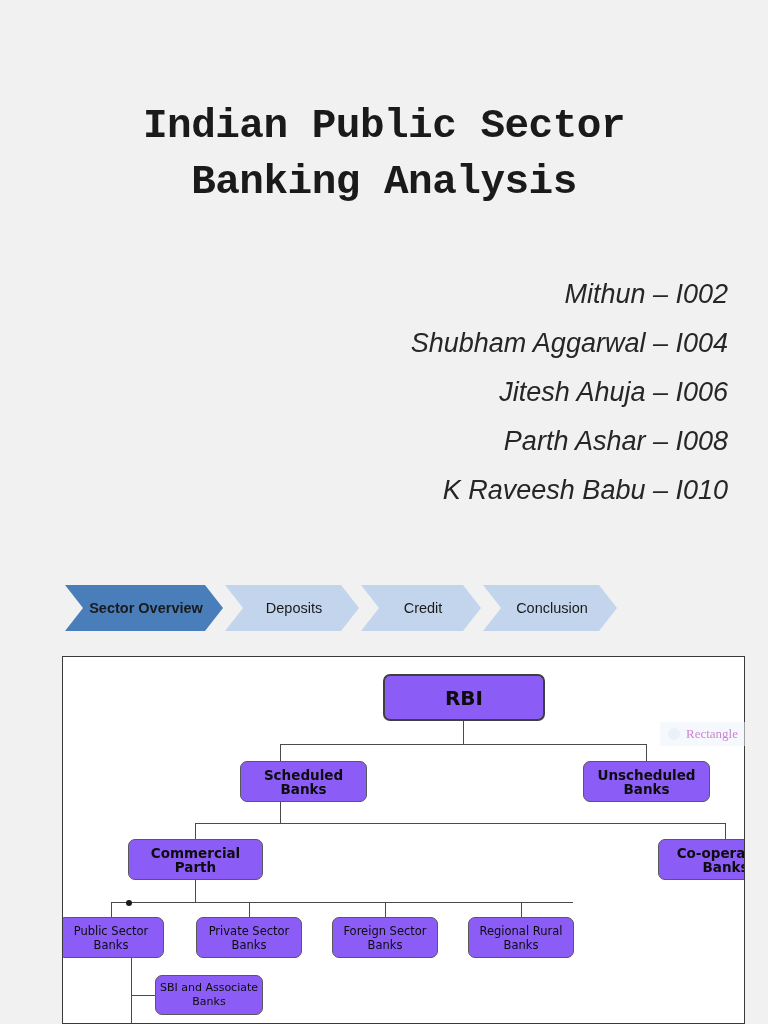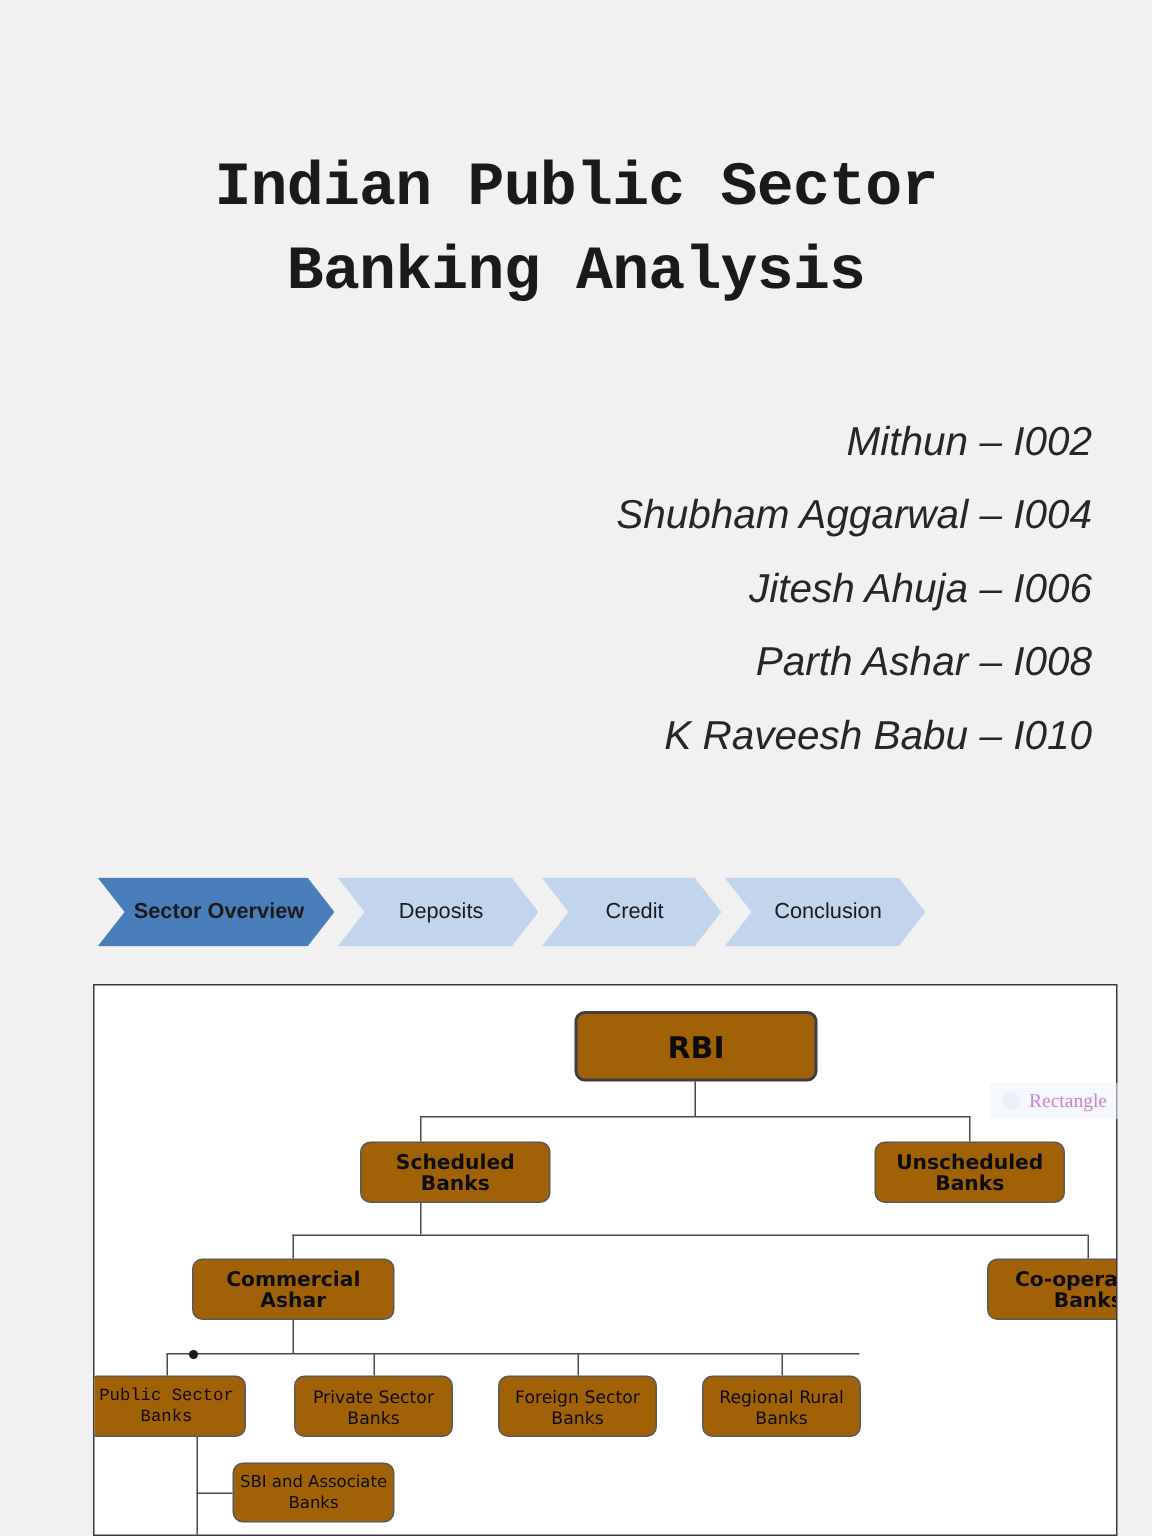--- a/index.html
+++ b/index.html
@@ -98,21 +98,21 @@
     position: absolute;
     left: 0;
     top: 0;
     width: 683px;
     height: 368px;
   }
 
   .node {
     position: absolute;
     box-sizing: border-box;
-    background: #a16207;
+    background: #8b5cf6;
     border: 1px solid #595959;
     border-radius: 7px;
     display: flex;
     align-items: center;
     justify-content: center;
     text-align: center;
     color: #0d0d0d;
     font-family: "DejaVu Sans", sans-serif;
     font-weight: bold;
     line-height: 14px;
@@ -214,32 +214,32 @@
     <div class="connector v" style="left:583px; top:87px; height:17px;"></div>
 
     <div class="node lvl2" style="left:217px; top:104px; width:127px; height:41px; transform:translateX(-63px);margin-left:23px;">Scheduled Banks</div>
     <div class="node lvl2" style="left:583px; top:104px; width:127px; height:41px; transform:translateX(-63px);">Unscheduled Banks</div>
 
     <div class="connector v" style="left:217px; top:145px; height:21px;"></div>
     <div class="connector h" style="left:132px; top:166px; width:530px;"></div>
     <div class="connector v" style="left:132px; top:166px; height:16px;"></div>
     <div class="connector v" style="left:662px; top:166px; height:16px;"></div>
 
-    <div class="node lvl3" style="left:132px; top:182px; width:135px; height:41px; transform:translateX(-67px);">Commercial Ashar</div>
+    <div class="node lvl3" style="left:132px; top:182px; width:135px; height:41px; transform:translateX(-67px);">Commercial Parth</div>
     <div class="node lvl3" style="left:662px; top:182px; width:135px; height:41px; transform:translateX(-67px);">Co-operative Banks</div>
 
     <div class="connector v" style="left:132px; top:223px; height:22px;"></div>
     <div class="connector h" style="left:48px; top:245px; width:462px;"></div>
     <div class="connector v" style="left:48px; top:245px; height:15px;"></div>
     <div class="connector v" style="left:186px; top:245px; height:15px;"></div>
     <div class="connector v" style="left:322px; top:245px; height:15px;"></div>
     <div class="connector v" style="left:458px; top:245px; height:15px;"></div>
     <div class="dot-artifact" style="left:63px; top:243px;"></div>
 
-    <div class="node lvl4" style="left:48px; top:260px; width:106px; height:41px; transform:translateX(-53px);font-family:Liberation Mono, monospace;">Public Sector Banks</div>
+    <div class="node lvl4" style="left:48px; top:260px; width:106px; height:41px; transform:translateX(-53px);">Public Sector Banks</div>
     <div class="node lvl4" style="left:322px; top:260px; width:106px; height:41px; transform:translateX(-53px);">Foreign Sector Banks</div>
     <div class="node lvl4" style="left:186px; top:260px; width:106px; height:41px; transform:translateX(-53px);">Private Sector Banks</div>
     <div class="node lvl4" style="left:458px; top:260px; width:106px; height:41px; transform:translateX(-53px);">Regional Rural Banks</div>
 
     <div class="connector v" style="left:68px; top:301px; height:67px;"></div>
     <div class="connector h" style="left:68px; top:338px; width:24px;"></div>
     <div class="node lvl5" style="left:92px; top:318px; width:108px; height:40px;">SBI and Associate Banks</div>
 
   </div>
 </div>

